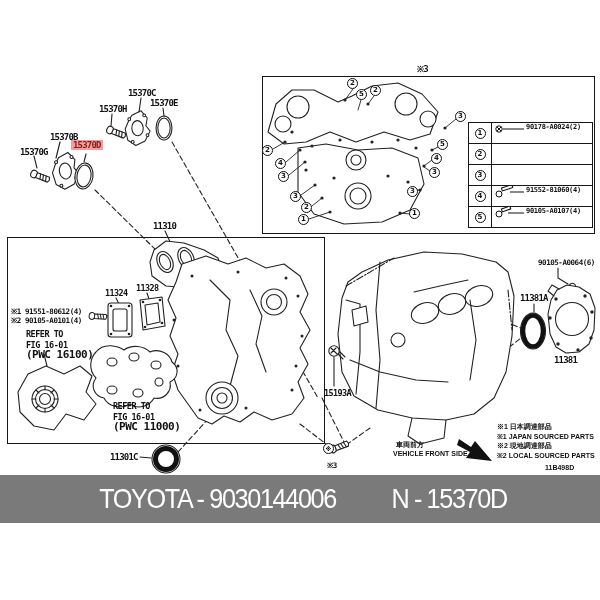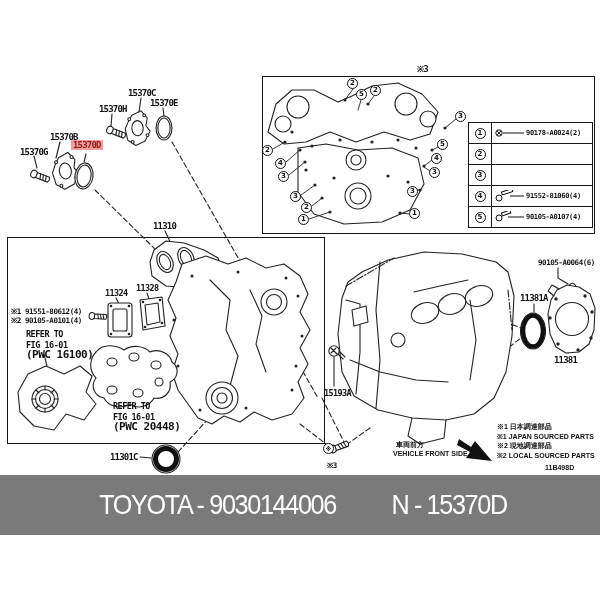--- a/index.html
+++ b/index.html
@@ -19,27 +19,27 @@
   .ref .pwc{font-size:11px;}
   .note{position:absolute;z-index:4;color:#111;font:bold 7.5px "DejaVu Sans Mono",monospace;
         letter-spacing:-0.45px;white-space:nowrap;}
   .xs{position:absolute;z-index:4;color:#111;font:bold 7px "Liberation Sans",sans-serif;white-space:nowrap;}
   .legend{position:absolute;z-index:4;left:468px;top:122px;width:123px;border:1.2px solid #161616;background:#fff;}
   .lrow{display:flex;height:20px;border-bottom:1px solid #161616;align-items:stretch;}
   .lrow:last-child{border-bottom:none;}
   .lnum{width:22px;border-right:1px solid #161616;display:flex;align-items:center;justify-content:center;}
   .circ{width:11px;height:11px;box-sizing:border-box;border:1px solid #111;border-radius:50%;
         font:bold 7px "DejaVu Sans",sans-serif;line-height:9px;text-align:center;color:#111;}
-  .lcell{flex:1;display:flex;align-items:center;padding-left:2px;}
+  .lcell{flex:1;display:flex;align-items:flex-start;padding-left:2px;}
   .lpart{font:bold 7px "DejaVu Sans Mono",monospace;letter-spacing:-0.3px;color:#111;}
   .noteball{position:absolute;z-index:5;width:11px;height:11px;box-sizing:border-box;border:1px solid #111;
         border-radius:50%;background:#fff;font:bold 6px "DejaVu Sans",sans-serif;line-height:9px;text-align:center;color:#111;}
   .src{position:absolute;z-index:4;left:497px;top:422px;}
   .src div{font:bold 7px "Liberation Sans",sans-serif;color:#111;line-height:9.6px;white-space:nowrap;}
-  .bar{position:absolute;z-index:6;left:0;top:475px;width:600px;height:60px;background:var(--bar-bg,#7a7a7a);
+  .bar{position:absolute;z-index:6;left:0;top:475px;width:600px;height:48px;background:var(--bar-bg,#7a7a7a);
        display:flex;align-items:center;justify-content:center;gap:36px;}
   .bartext{color:#fff;font:400 28px "Liberation Sans",sans-serif;letter-spacing:-1.5px;transform:scaleX(0.9);white-space:nowrap;}
 </style>
 </head>
 <body>
 
 <div class="stage">
 
   <div class="box" style="left:262px;top:76px;width:331px;height:156px;z-index:1"></div>
   <div class="box" style="left:7px;top:237px;width:316px;height:205px;z-index:1"></div>
@@ -377,21 +377,21 @@
   <div class="note" style="left:11px;top:315px">※2 90105-A0101(4)</div>
 
   <div class="ref" style="left:26px;top:329px">
     <div>REFER TO</div>
     <div>FIG 16-01</div>
     <div class="pwc">(PWC 16100)</div>
   </div>
   <div class="ref" style="left:113px;top:401px">
     <div>REFER TO</div>
     <div>FIG 16-01</div>
-    <div class="pwc">(PWC 20448)</div>
+    <div class="pwc">(PWC 11000)</div>
   </div>
 
   <div class="lbl" style="left:110px;top:452px">11301C</div>
 
   <div class="lbl mid" style="left:324px;top:388px">15193A</div>
   <div class="note" style="left:538px;top:258px">90105-A0064(6)</div>
   <div class="lbl" style="left:520px;top:293px">11381A</div>
   <div class="lbl" style="left:554px;top:355px">11381</div>
   <span class="noteball" style="left:323px;top:443px">※</span>
   <div class="note" style="left:327px;top:460px">※3</div>

